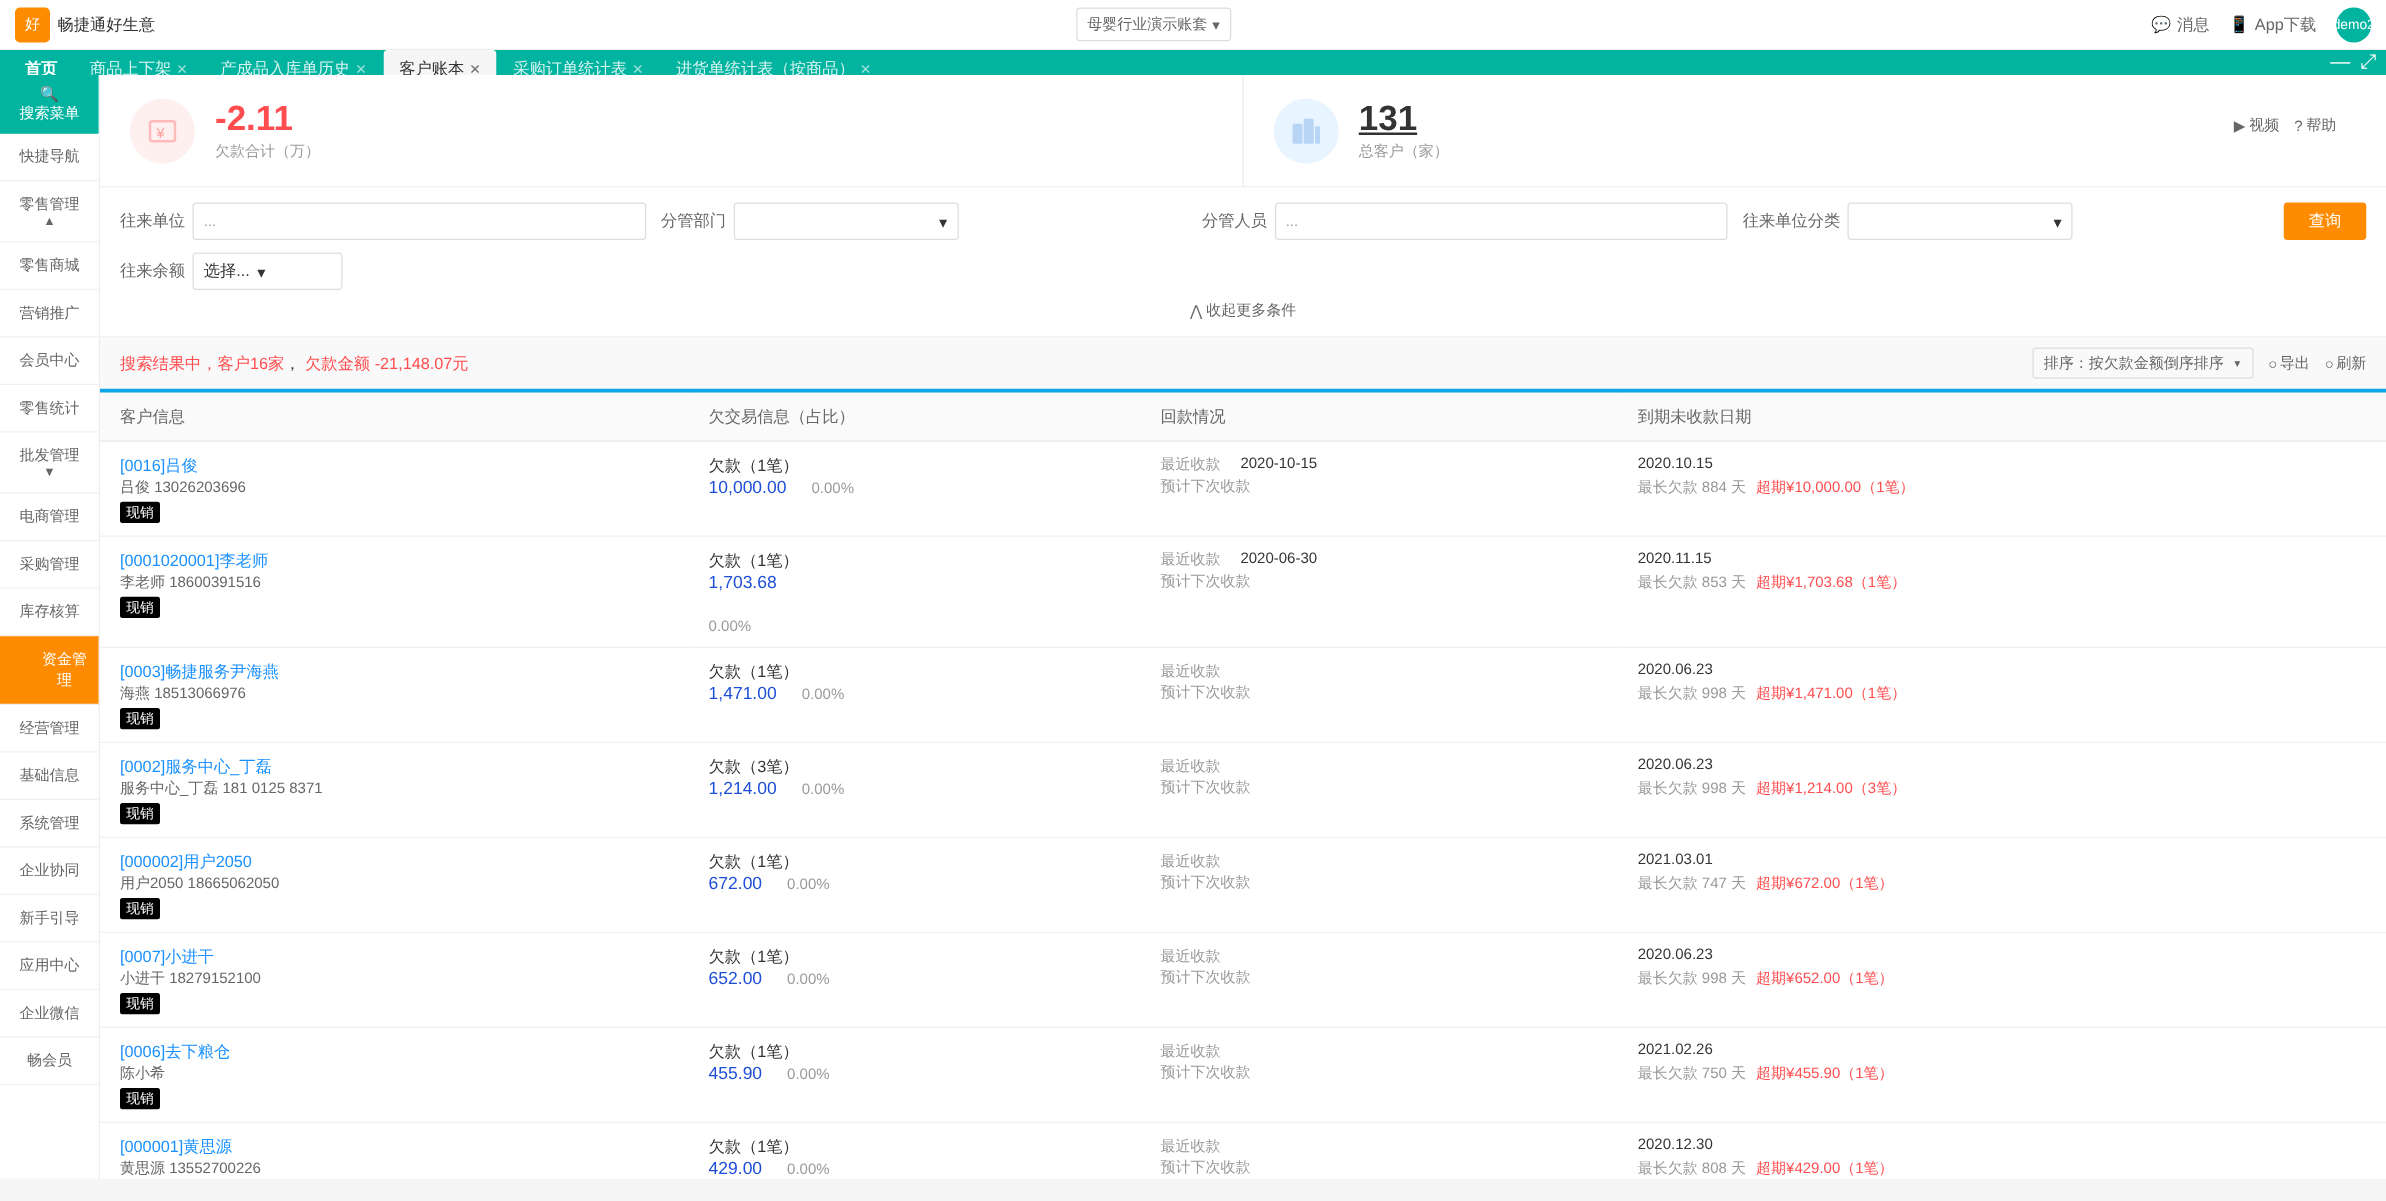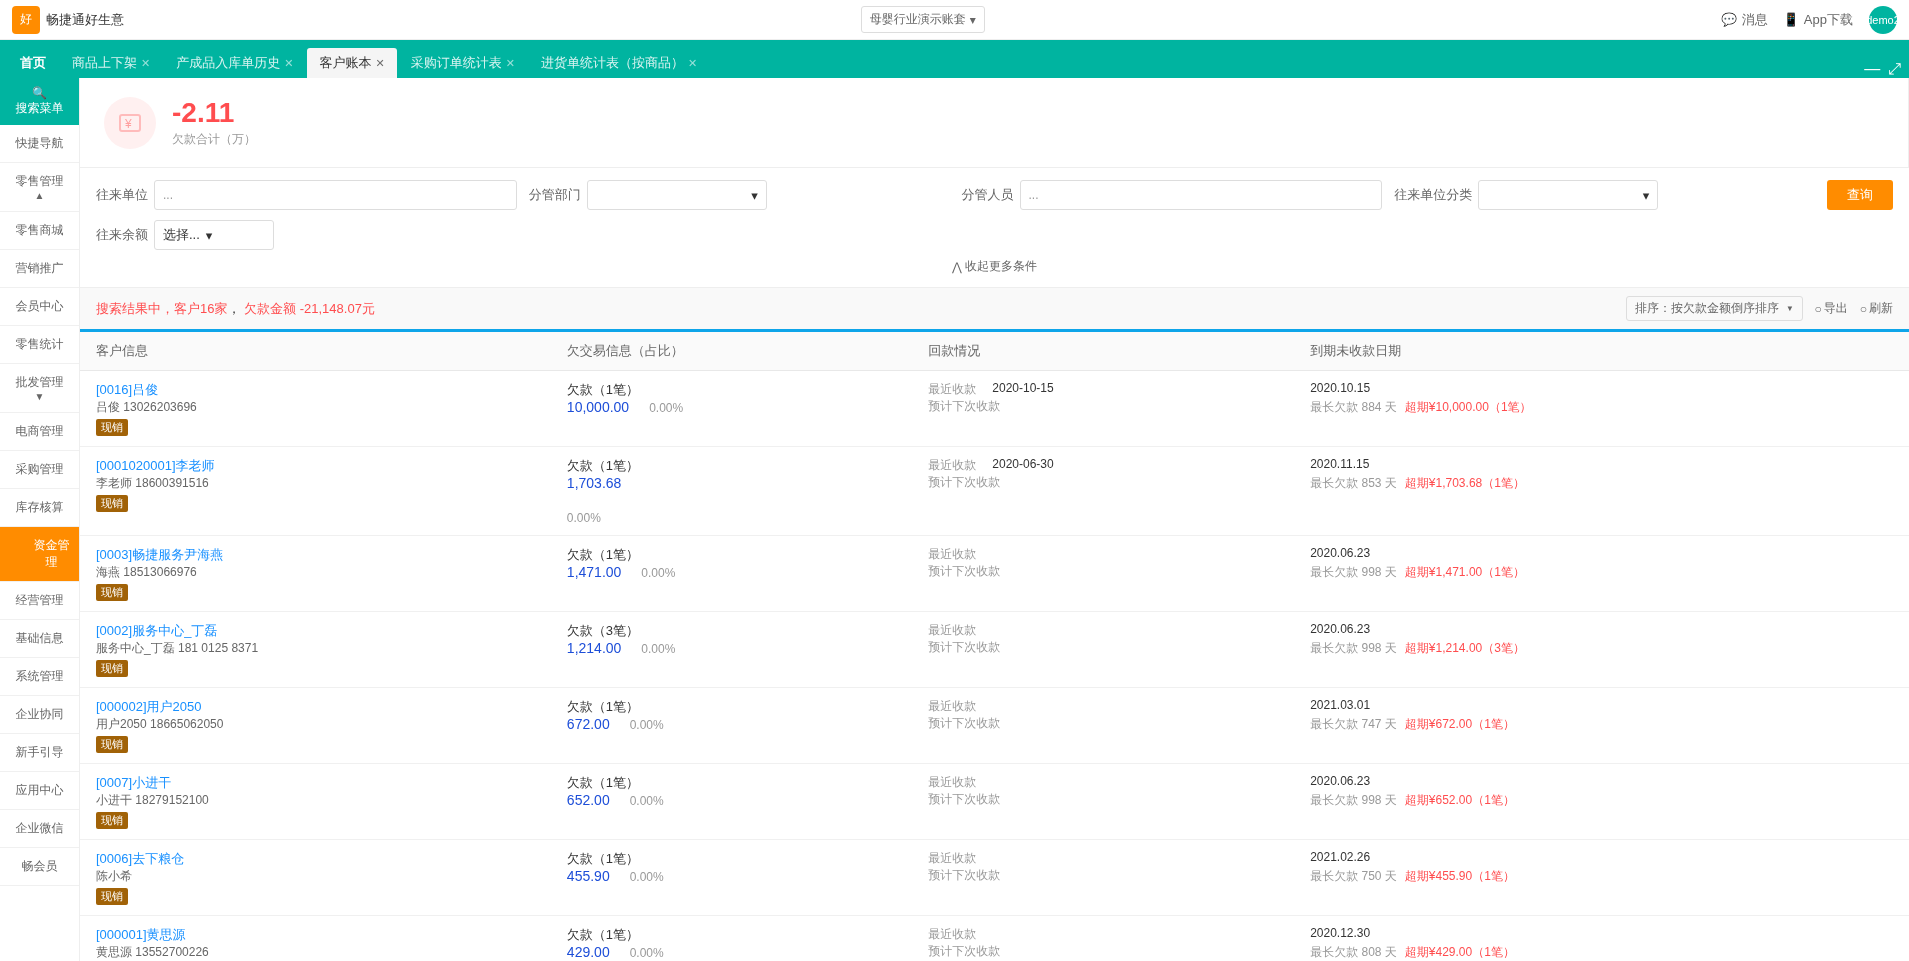--- a/index.html
+++ b/index.html
@@ -9,21 +9,21 @@
     .top-bar { display: flex; align-items: center; justify-content: space-between; background: #fff; height: 40px; padding: 0 12px; border-bottom: 1px solid #eee; }
     .logo-area { display: flex; align-items: center; gap: 6px; }
     .logo-icon { width: 28px; height: 28px; background: #ff8c00; border-radius: 4px; display: flex; align-items: center; justify-content: center; color: #fff; font-size: 12px; }
     .logo-text { font-size: 13px; color: #333; }
     .industry-selector { display: flex; align-items: center; gap: 4px; font-size: 12px; color: #666; cursor: pointer; padding: 4px 8px; border: 1px solid #ddd; border-radius: 3px; }
     .top-right { display: flex; align-items: center; gap: 16px; }
     .top-right-item { display: flex; align-items: center; gap: 4px; font-size: 13px; color: #666; cursor: pointer; }
     .avatar { width: 28px; height: 28px; background: #00b4a0; border-radius: 50%; display: flex; align-items: center; justify-content: center; color: #fff; font-size: 11px; }
 
     
-    .tab-bar { display: flex; align-items: flex-end; background: #00b4a0; height: 38px; padding: 0 8px; gap: 2px; }
+    .tab-bar { display: flex; align-items: flex-start; background: #00b4a0; height: 20px; padding: 0 8px; gap: 2px; }
     .tab { display: flex; align-items: center; gap: 4px; padding: 6px 12px; font-size: 13px; color: rgba(255,255,255,0.85); cursor: pointer; border-radius: 3px 3px 0 0; white-space: nowrap; }
     .tab.active { background: #f5f5f5; color: #333; }
     .tab.home { background: transparent; color: #fff; font-weight: bold; }
     .tab-close { font-size: 11px; color: inherit; opacity: 0.7; }
     .tab-bar-right { margin-left: auto; display: flex; align-items: center; gap: 8px; }
     .tab-bar-btn { color: #fff; font-size: 16px; cursor: pointer; }
 
     
     .layout { display: flex; height: calc(961px - 78px); }
     
@@ -75,21 +75,21 @@
     .action-btn { font-size: 12px; color: #666; cursor: pointer; display: flex; align-items: center; gap: 2px; }
 
     
     .table-wrapper { flex: 1; overflow-y: auto; background: #fff; }
     table { width: 100%; border-collapse: collapse; }
     thead th { background: #fafafa; border-bottom: 1px solid #e8e8e8; padding: 10px 16px; font-size: 13px; color: #666; font-weight: normal; text-align: left; white-space: nowrap; }
     tbody tr { border-bottom: 1px solid #f0f0f0; }
     td { padding: 10px 16px; font-size: 13px; vertical-align: top; }
     .customer-name { color: #1890ff; cursor: pointer; font-size: 13px; }
     .customer-phone { color: #666; font-size: 12px; }
-    .tag-green { background: #a16207; color: #fff; font-size: 11px; padding: 1px 5px; border-radius: 2px; display: inline-block; margin-top: 3px; }
+    .tag-green { background: #000000; color: #fff; font-size: 11px; padding: 1px 5px; border-radius: 2px; display: inline-block; margin-top: 3px; }
     .owe-amount { color: #1d4ed8; font-size: 14px; }
     .owe-count { color: #333; font-size: 13px; }
     .owe-percent { color: #999; font-size: 12px; }
     .recent-payment { color: #999; font-size: 12px; }
     .recent-date { color: #333; font-size: 12px; }
     .overdue-days { color: #999; font-size: 12px; }
     .overdue-link { color: #ff4d4f; font-size: 12px; cursor: pointer; }
     .due-date { color: #333; font-size: 12px; }
   </style>
 </head>
@@ -223,20 +223,43 @@
       <div class="stat-card">
         <div class="stat-icon pink">
           <svg width="28" height="28" viewBox="0 0 28 28" fill="none">
             <rect x="4" y="6" width="20" height="16" rx="2" stroke="#ff6b6b" stroke-width="2" fill="none" opacity="0.4"></rect>
             <text x="9" y="19" font-size="12" fill="#ff6b6b" opacity="0.6">¥</text>
           </svg>
         </div>
         <div>
           <div class="stat-value red">-2.11</div>
           <div class="stat-label">欠款合计（万）</div>
+        </div>
+      </div>
+      <div class="stat-card" style="border-right: none; position: relative;">
+        <div class="stat-icon blue">
+          <svg width="28" height="28" viewBox="0 0 28 28" fill="none">
+            <rect x="3" y="8" width="8" height="16" rx="1" fill="#4a90e2" opacity="0.3"></rect>
+            <rect x="12" y="4" width="8" height="20" rx="1" fill="#4a90e2" opacity="0.3"></rect>
+            <rect x="21" y="10" width="4" height="14" rx="1" fill="#4a90e2" opacity="0.3"></rect>
+          </svg>
+        </div>
+        <div>
+          <div class="stat-value dark">131</div>
+          <div class="stat-label">总客户（家）</div>
+        </div>
+        <div class="stat-right-actions">
+          <div class="stat-action">
+            <span>▶</span>
+            <span>视频</span>
+          </div>
+          <div class="stat-action">
+            <span>?</span>
+            <span>帮助</span>
+          </div>
         </div>
       </div>
     </div>
 
     <div class="filter-area">
       <div class="filter-row">
         <div class="filter-item">
           <span class="filter-label">往来单位</span>
           <div class="filter-input">
             <span class="filter-input-text">...</span>

